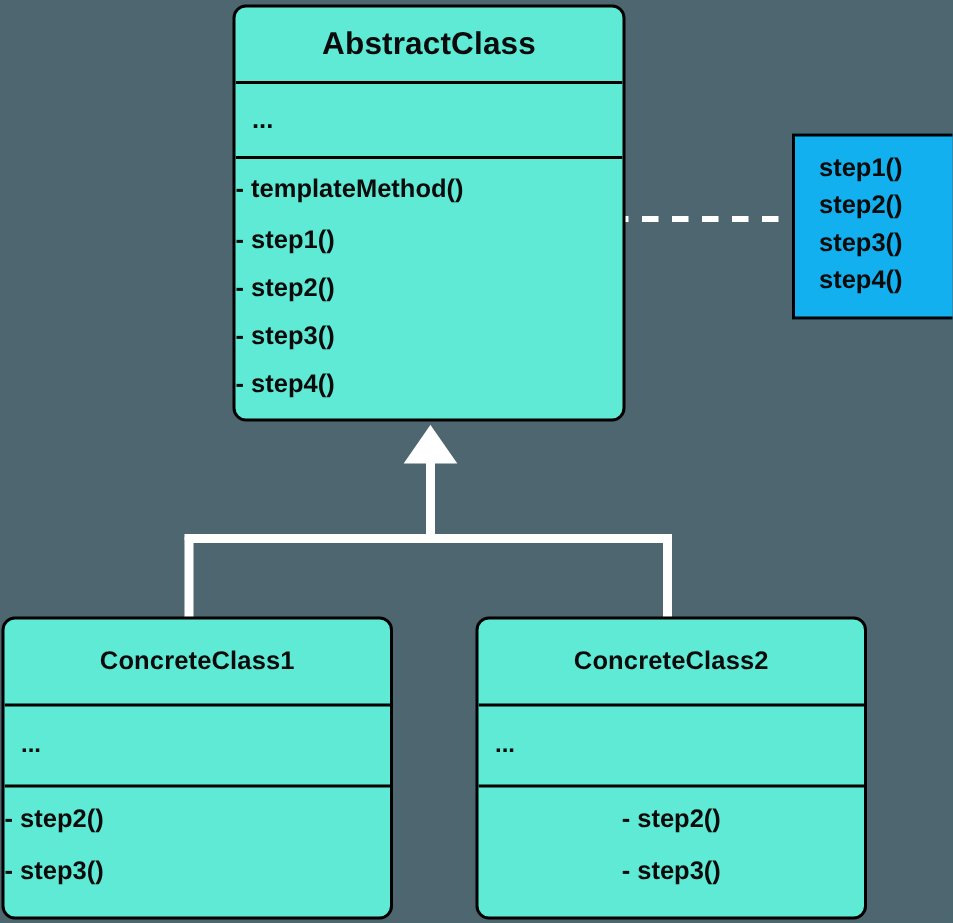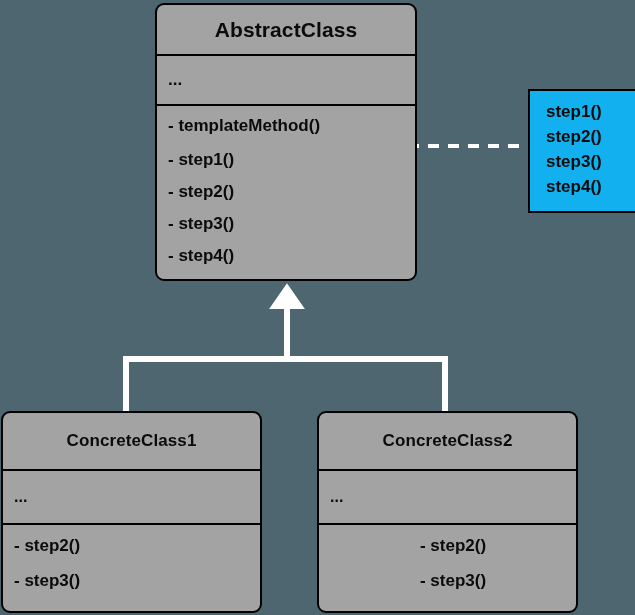--- a/index.html
+++ b/index.html
@@ -25,21 +25,21 @@
     top: 0;
     width: 635px;
     height: 615px;
     pointer-events: none;
   }
 
   
   .uml-class {
     position: absolute;
     box-sizing: border-box;
-    background: #a3a3a3;
+    background: #5eead4;
     border: 2px solid #000000;
     border-radius: 9px;
     overflow: hidden;
     display: flex;
     flex-direction: column;
   }
   .uml-name {
     display: flex;
     align-items: center;
     justify-content: center;
@@ -53,21 +53,21 @@
     border-bottom: 2px solid #000000;
     box-sizing: border-box;
     display: flex;
     align-items: center;
     padding-left: 11px;
     color: #0b0b0b;
     font-weight: bold;
   }
   .uml-ops {
     box-sizing: border-box;
-    padding: 8px 0 0 11px;
+    padding: 8px 0 0 0;
     color: #0b0b0b;
     flex: 1;
   }
   .uml-op {
     font-weight: bold;
     color: #0b0b0b;
     line-height: 1.0;
   }
 
   

